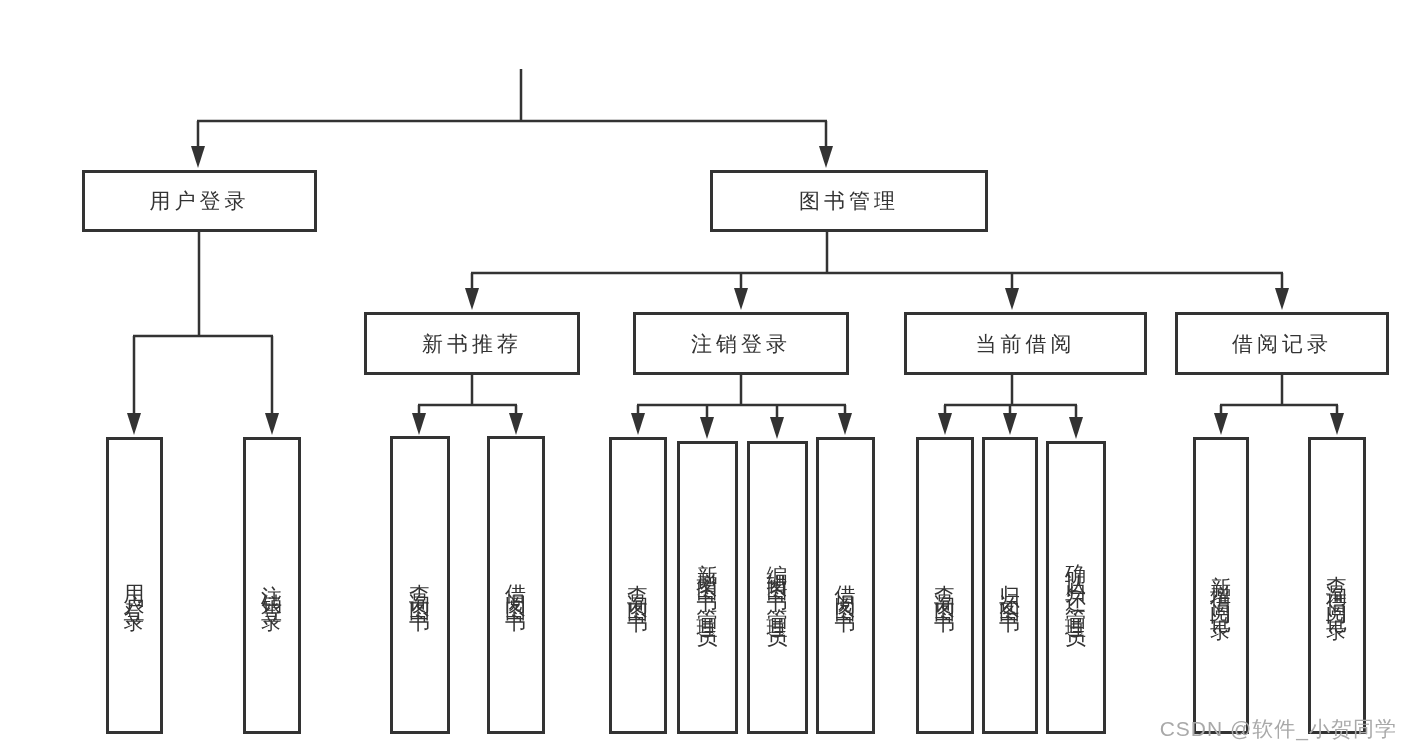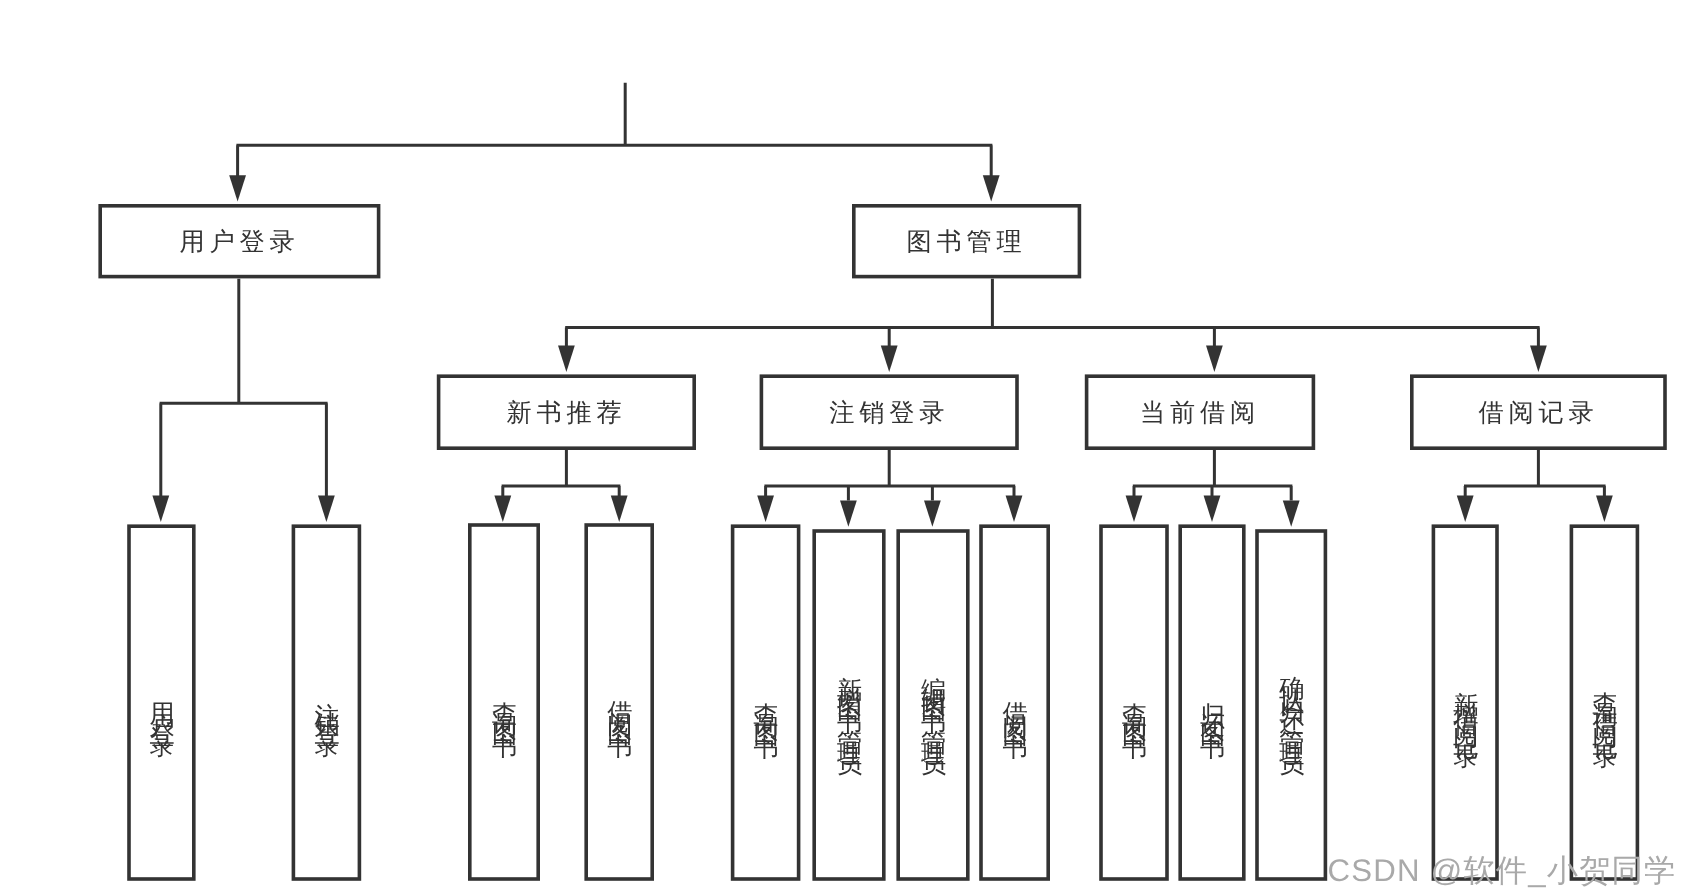--- a/index.html
+++ b/index.html
@@ -50,21 +50,21 @@
     font-size: 21px;
     letter-spacing: 9px;
     color: #333333;
     white-space: nowrap;
     line-height: 1;
   }
   .watermark {
     position: absolute;
     right: 8px;
     bottom: 4px;
-    font-size: 26px;
+    font-size: 21px;
     letter-spacing: 1px;
     color: #a9a9a9;
     white-space: nowrap;
   }
 </style>
 </head>
 <body>
 
 <div id="stage">
 
@@ -115,31 +115,31 @@
       <path d="M1282,375 V406 M1220,405 H1338 M1221,405 V414 M1337,405 V414"></path>
       <polygon fill="#333333" stroke="none" points="1214,413 1228,413 1221,435"></polygon>
       <polygon fill="#333333" stroke="none" points="1330,413 1344,413 1337,435"></polygon>
     </g>
   </svg>
 
 
   <div class="hbox" style="left:82px; top:170px; width:235px; height:62px;">
     <span>用户登录</span>
   </div>
-  <div class="hbox" style="left:710px; top:170px; width:191px; height:62px;">
+  <div class="hbox" style="left:710px; top:170px; width:278px; height:62px;">
     <span>图书管理</span>
   </div>
 
   <div class="hbox" style="left:364px; top:312px; width:216px; height:63px;">
     <span>新书推荐</span>
   </div>
   <div class="hbox" style="left:633px; top:312px; width:216px; height:63px;">
     <span>注销登录</span>
   </div>
-  <div class="hbox" style="left:904px; top:312px; width:192px; height:63px;">
+  <div class="hbox" style="left:904px; top:312px; width:243px; height:63px;">
     <span>当前借阅</span>
   </div>
   <div class="hbox" style="left:1175px; top:312px; width:214px; height:63px;">
     <span>借阅记录</span>
   </div>
 
   <div class="vbox" style="left:106px; top:437px; width:57px; height:297px;">
     <span class="vtext">用户登录</span>
   </div>
   <div class="vbox" style="left:243px; top:437px; width:58px; height:297px;">

